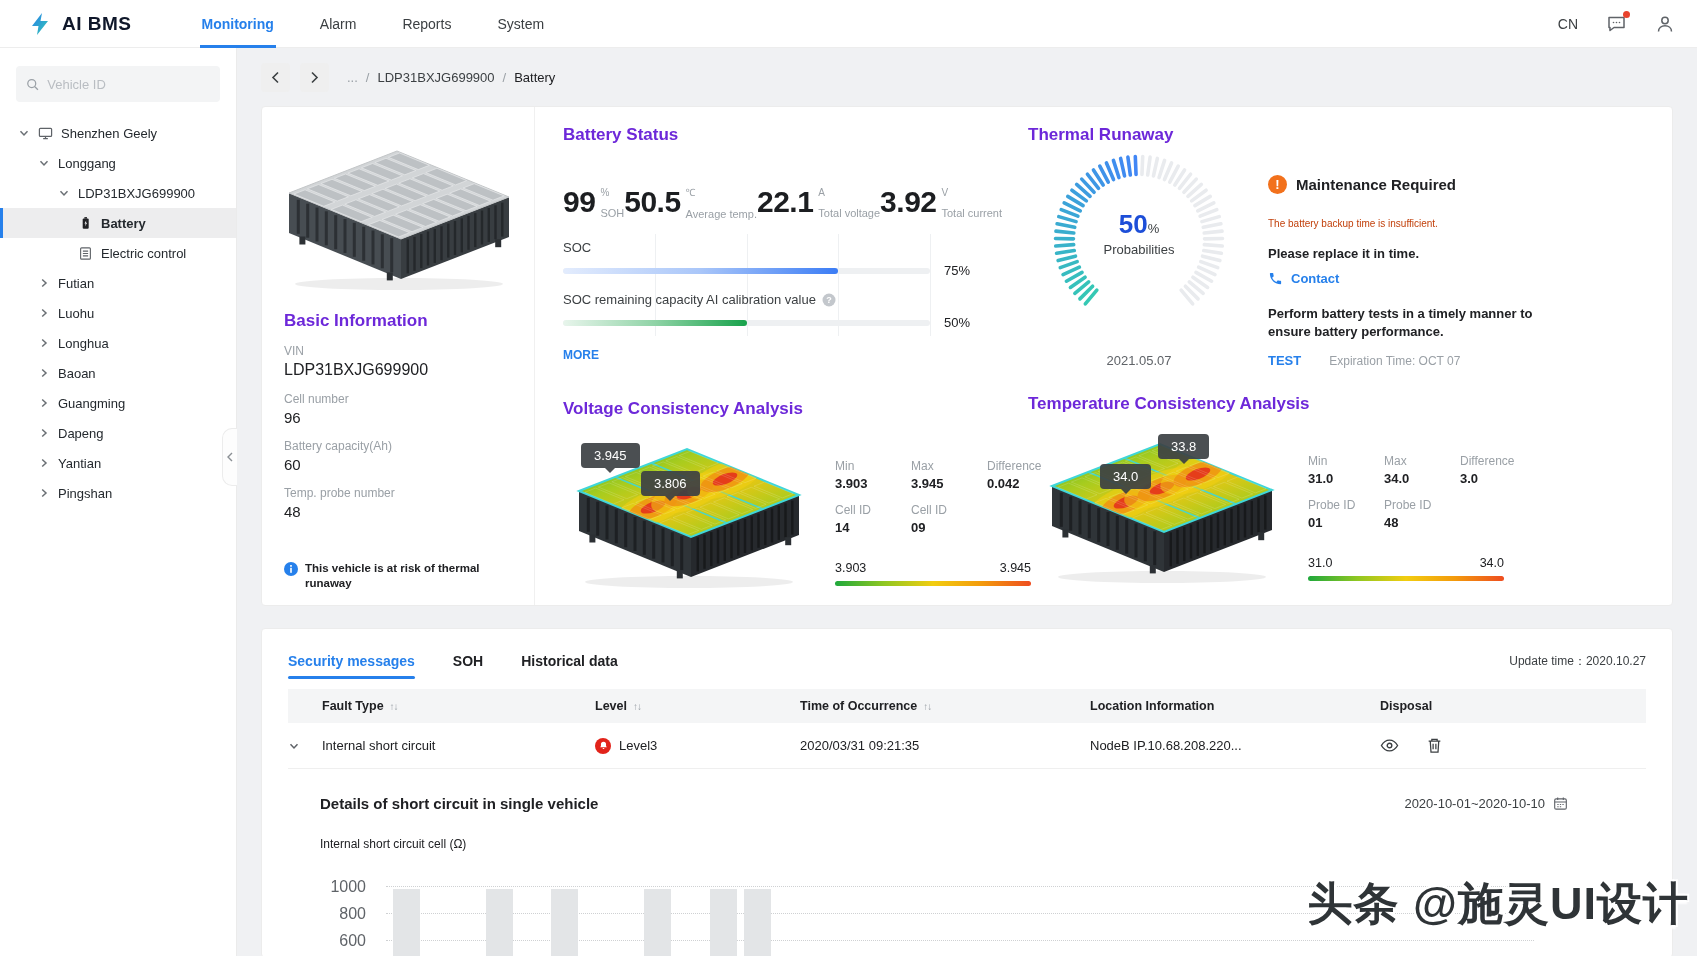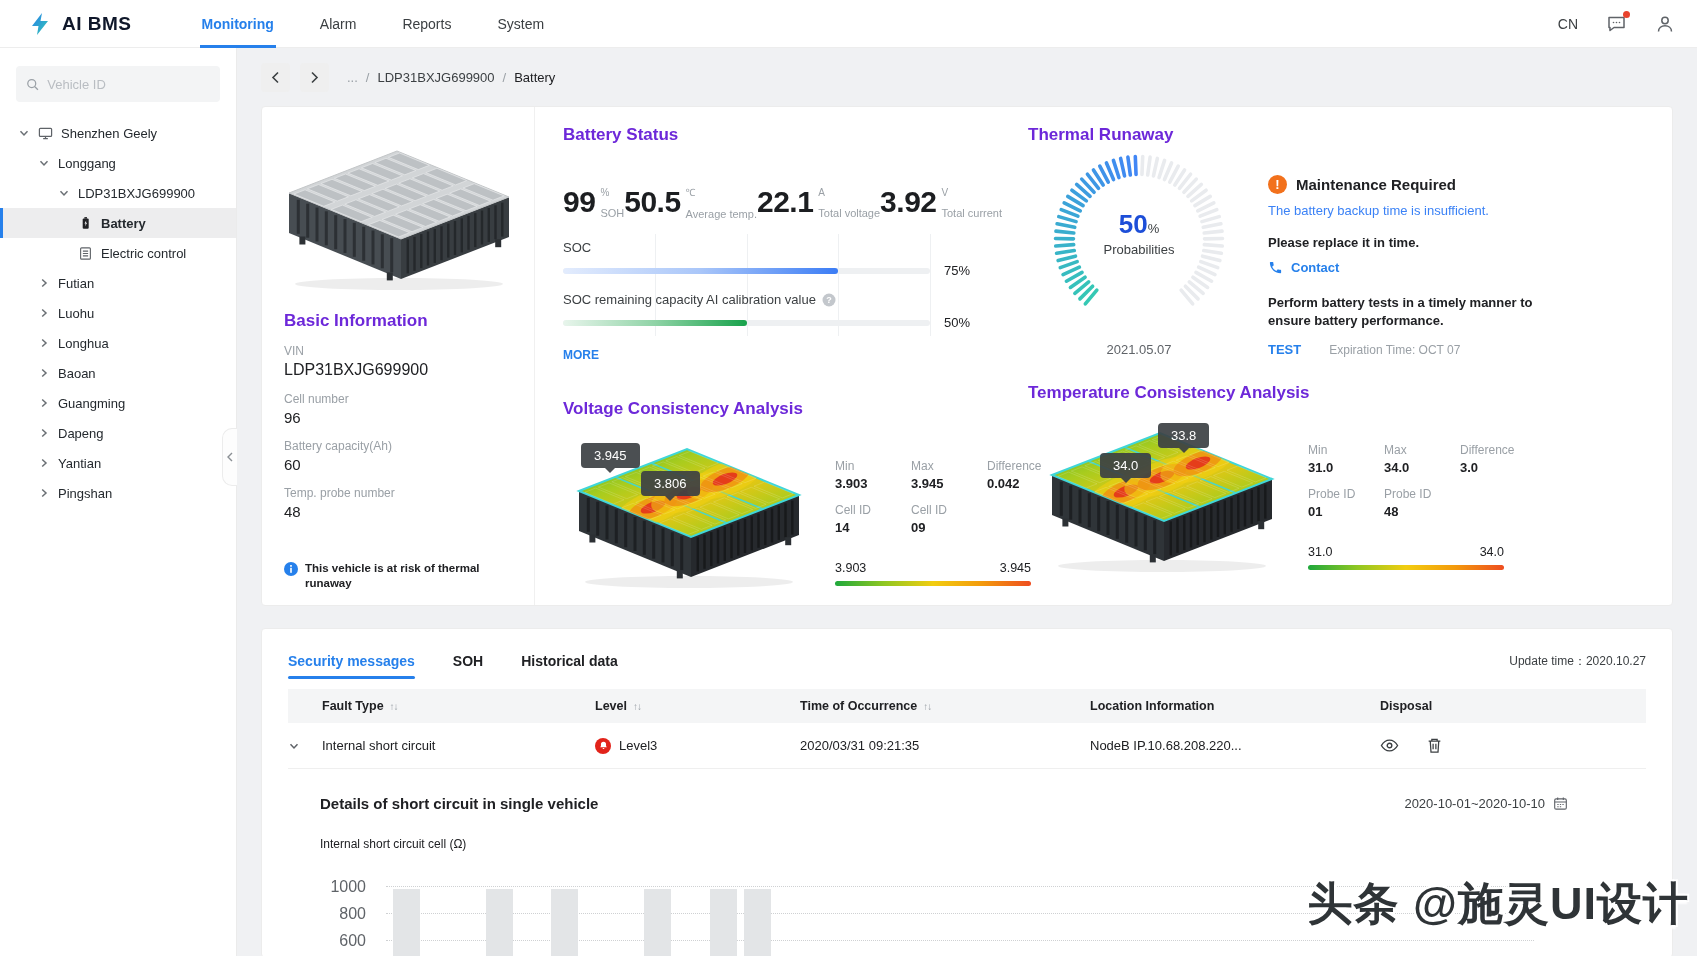--- a/index.html
+++ b/index.html
@@ -111,21 +111,21 @@
   .gauge-center { position:absolute; top:60px; left:0; right:0; text-align:center; }
   .g-val { font-size:26px; font-weight:bold; color:#1d4ed8; }
   .g-unit { font-size:13px; color:#3c4043; font-weight:normal; }
   .g-lbl { font-size:13px; color:#3c4043; margin-top:2px; }
   .g-date { position:absolute; bottom:0; left:0; right:0; font-size:13px; color:#5f6368; }
   .maint { margin-left:34px; margin-top:26px; width:310px; }
   .maint-head { display:flex; align-items:center; gap:9px; }
   .maint-title { font-size:15px; font-weight:bold; color:#202124; }
   .warn-circle { width:19px; height:19px; border-radius:50%; background:#f2711c; color:#fff; display:flex;
                  align-items:center; justify-content:center; font-size:13px; font-weight:bold; flex:none; }
-  .maint-gray { font-size:13px; color:#3b82f6; margin-top:9px; }
+  .maint-gray { font-size:10px; color:#c2410c; margin-top:24px; }
   .maint-bold { font-size:13px; font-weight:bold; color:#202124; margin-top:17px; }
   .contact { display:flex; align-items:center; gap:8px; margin-top:10px; cursor:pointer; }
   .contact span { font-size:13px; font-weight:bold; color:#2680eb; }
   .advice { font-size:13px; font-weight:bold; color:#202124; margin-top:19px; line-height:1.35; }
   .test-row { display:flex; align-items:center; margin-top:13px; }
   .test { font-size:13px; font-weight:bold; color:#2680eb; cursor:pointer; }
   .expire { font-size:12px; color:#9aa0a6; margin-left:28px; }
 
   
   .card-bottom { margin:22px 24px 0; height:330px; padding:0 26px; position:relative; overflow:hidden; }

